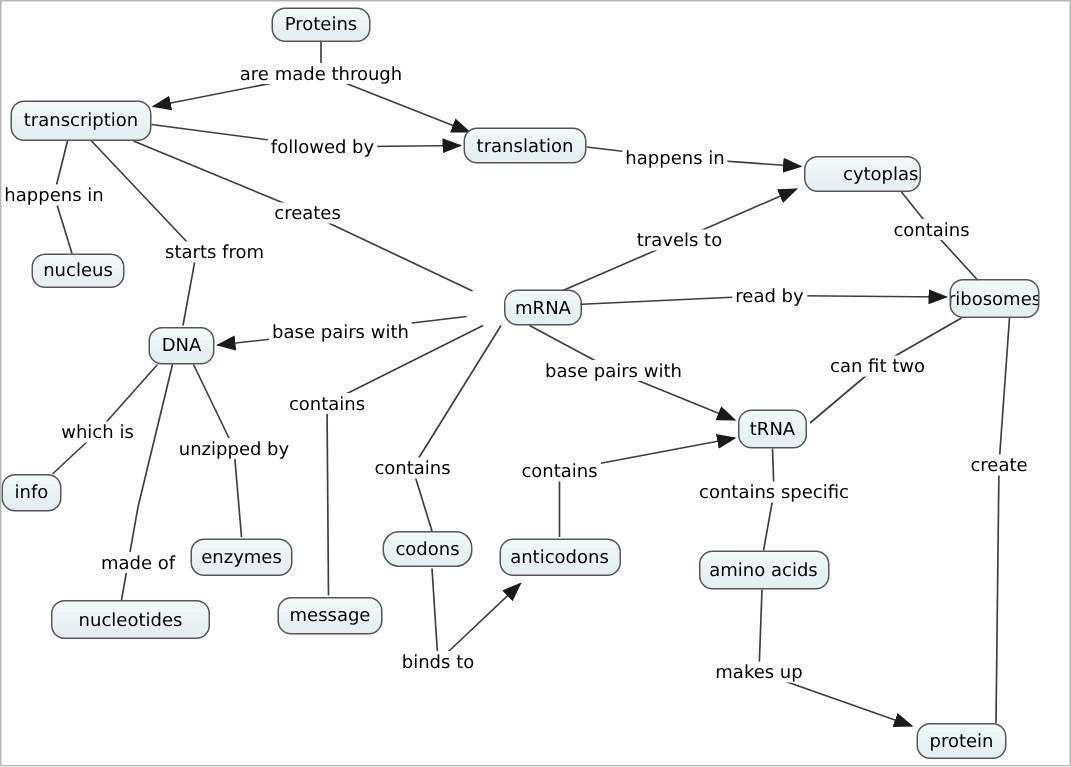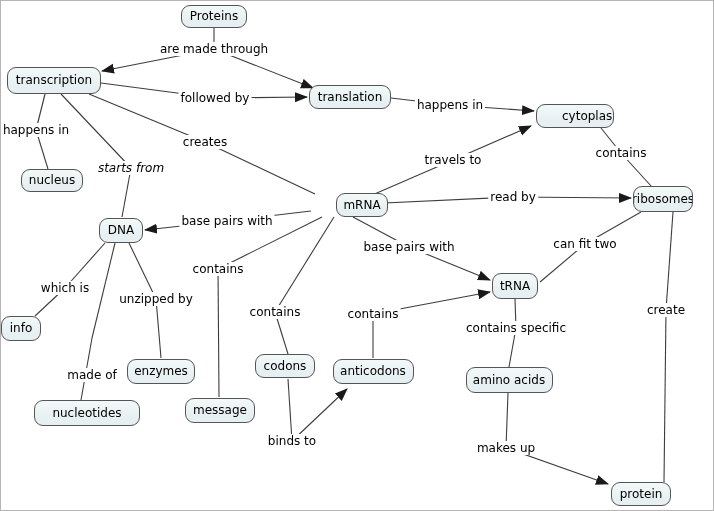--- a/index.html
+++ b/index.html
@@ -101,21 +101,21 @@
         <line x1="672" y1="211" x2="665" y2="309" stroke="#3d3d3d" stroke-width="1.1"></line>
         <line x1="665" y1="309" x2="663" y2="481" stroke="#3d3d3d" stroke-width="1.1"></line>
         <line x1="507" y1="392" x2="505" y2="447" stroke="#3d3d3d" stroke-width="1.1"></line>
         <line x1="505" y1="447" x2="607" y2="483" stroke="#3d3d3d" stroke-width="1.1" marker-end="url(#arrow)"></line>
       </g>
   </svg>
 
 <div class="link-label" style="left: 213px; top: 48px;">are made through</div>
     <div class="link-label" style="left: 214px; top: 97px;">followed by</div>
     <div class="link-label" style="left: 35px; top: 129px;">happens in</div>
-    <div class="link-label" style="left: 130px; top: 167px; font-style: italic;">starts from</div>
+    <div class="link-label" style="left: 142px; top: 167px;">starts from</div>
     <div class="link-label" style="left: 204px; top: 141px;">creates</div>
     <div class="link-label" style="left: 449px; top: 104px;">happens in</div>
     <div class="link-label" style="left: 452px; top: 159px;">travels to</div>
     <div class="link-label" style="left: 620px; top: 152px;">contains</div>
     <div class="link-label" style="left: 512px; top: 196px;">read by</div>
     <div class="link-label" style="left: 226px; top: 220px;">base pairs with</div>
     <div class="link-label" style="left: 408px; top: 246px;">base pairs with</div>
     <div class="link-label" style="left: 584px; top: 243px;">can fit two</div>
     <div class="link-label" style="left: 64px; top: 287px;">which is</div>
     <div class="link-label" style="left: 155px; top: 298px;">unzipped by</div>
@@ -132,18 +132,18 @@
     <div class="concept" style="left: 308px; top: 84px; width: 82px; height: 24px;">translation</div>
     <div class="concept" style="left: 535px; top: 103px; width: 78px; height: 24px; padding-left: 36px;">cytoplasm</div>
     <div class="concept" style="left: 20px; top: 167.5px; width: 62px; height: 23px;">nucleus</div>
     <div class="concept" style="left: 98px; top: 216.5px; width: 44px; height: 25px;">DNA</div>
     <div class="concept" style="left: 310px; top: 192px; width: 52px; height: 24px; margin-left: 25px;">mRNA</div>
     <div class="concept" style="left: 632px; top: 185px; width: 60px; height: 26px;">ribosomes</div>
     <div class="concept" style="left: 491px; top: 272px; width: 46px; height: 26px;">tRNA</div>
     <div class="concept" style="left: 0px; top: 314.5px; width: 40px; height: 25px;">info</div>
     <div class="concept" style="left: 126px; top: 357.5px; width: 68px; height: 25px;">enzymes</div>
     <div class="concept" style="left: 33px; top: 399px; width: 106px; height: 26px;">nucleotides</div>
-    <div class="concept" style="left: 254px; top: 353px; width: 60px; height: 24px;">codons</div>
+    <div class="concept" style="left: 254px; top: 353px; width: 60px; height: 24px; border-radius: 11px;">codons</div>
     <div class="concept" style="left: 184px; top: 396.5px; width: 70px; height: 25px;">message</div>
     <div class="concept" style="left: 331.5px; top: 357.5px; width: 81px; height: 25px;">anticodons</div>
     <div class="concept" style="left: 464.5px; top: 366px; width: 87px; height: 26px;">amino acids</div>
     <div class="concept" style="left: 610px; top: 481px; width: 60px; height: 24px;">protein</div>
   </div>
 
 </body></html>

